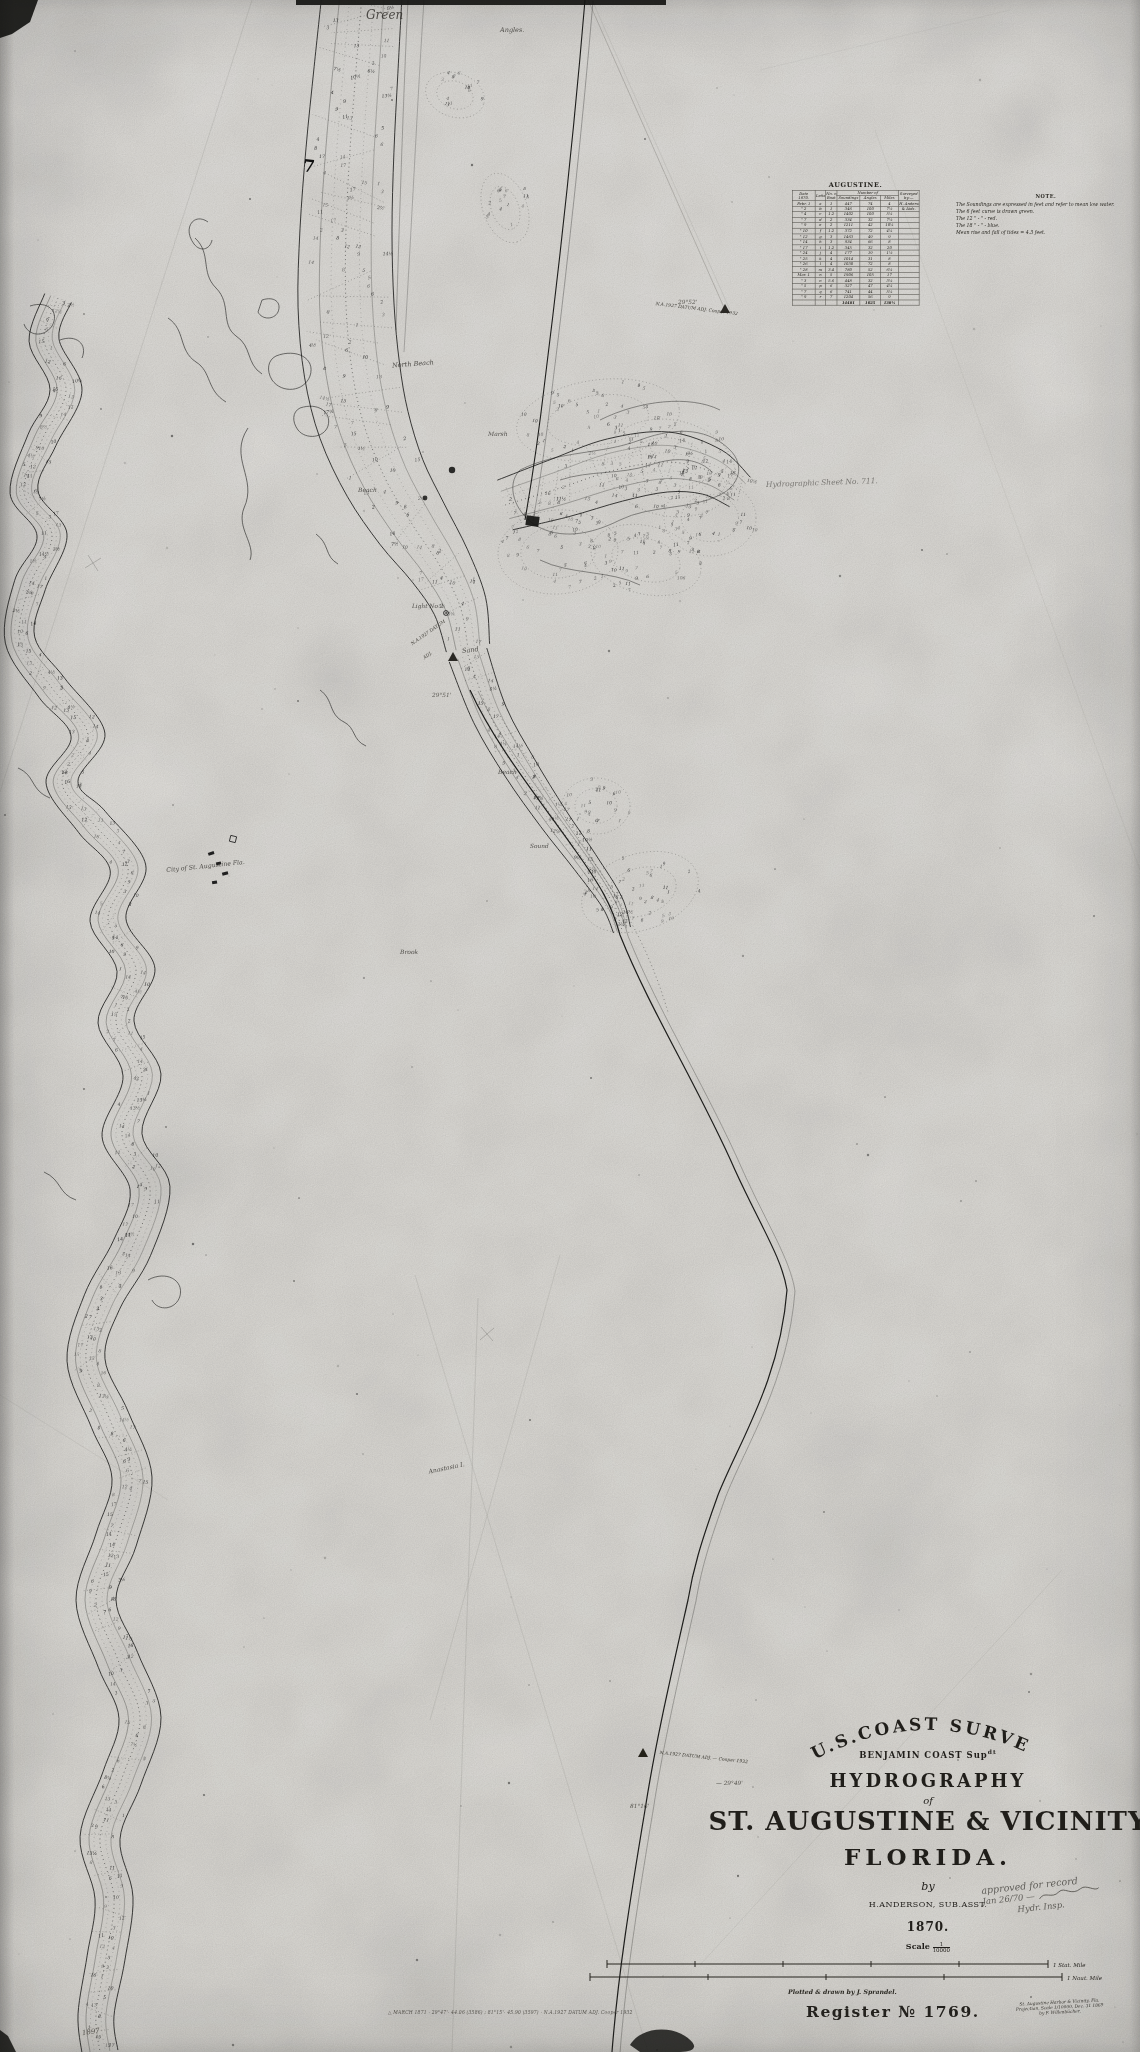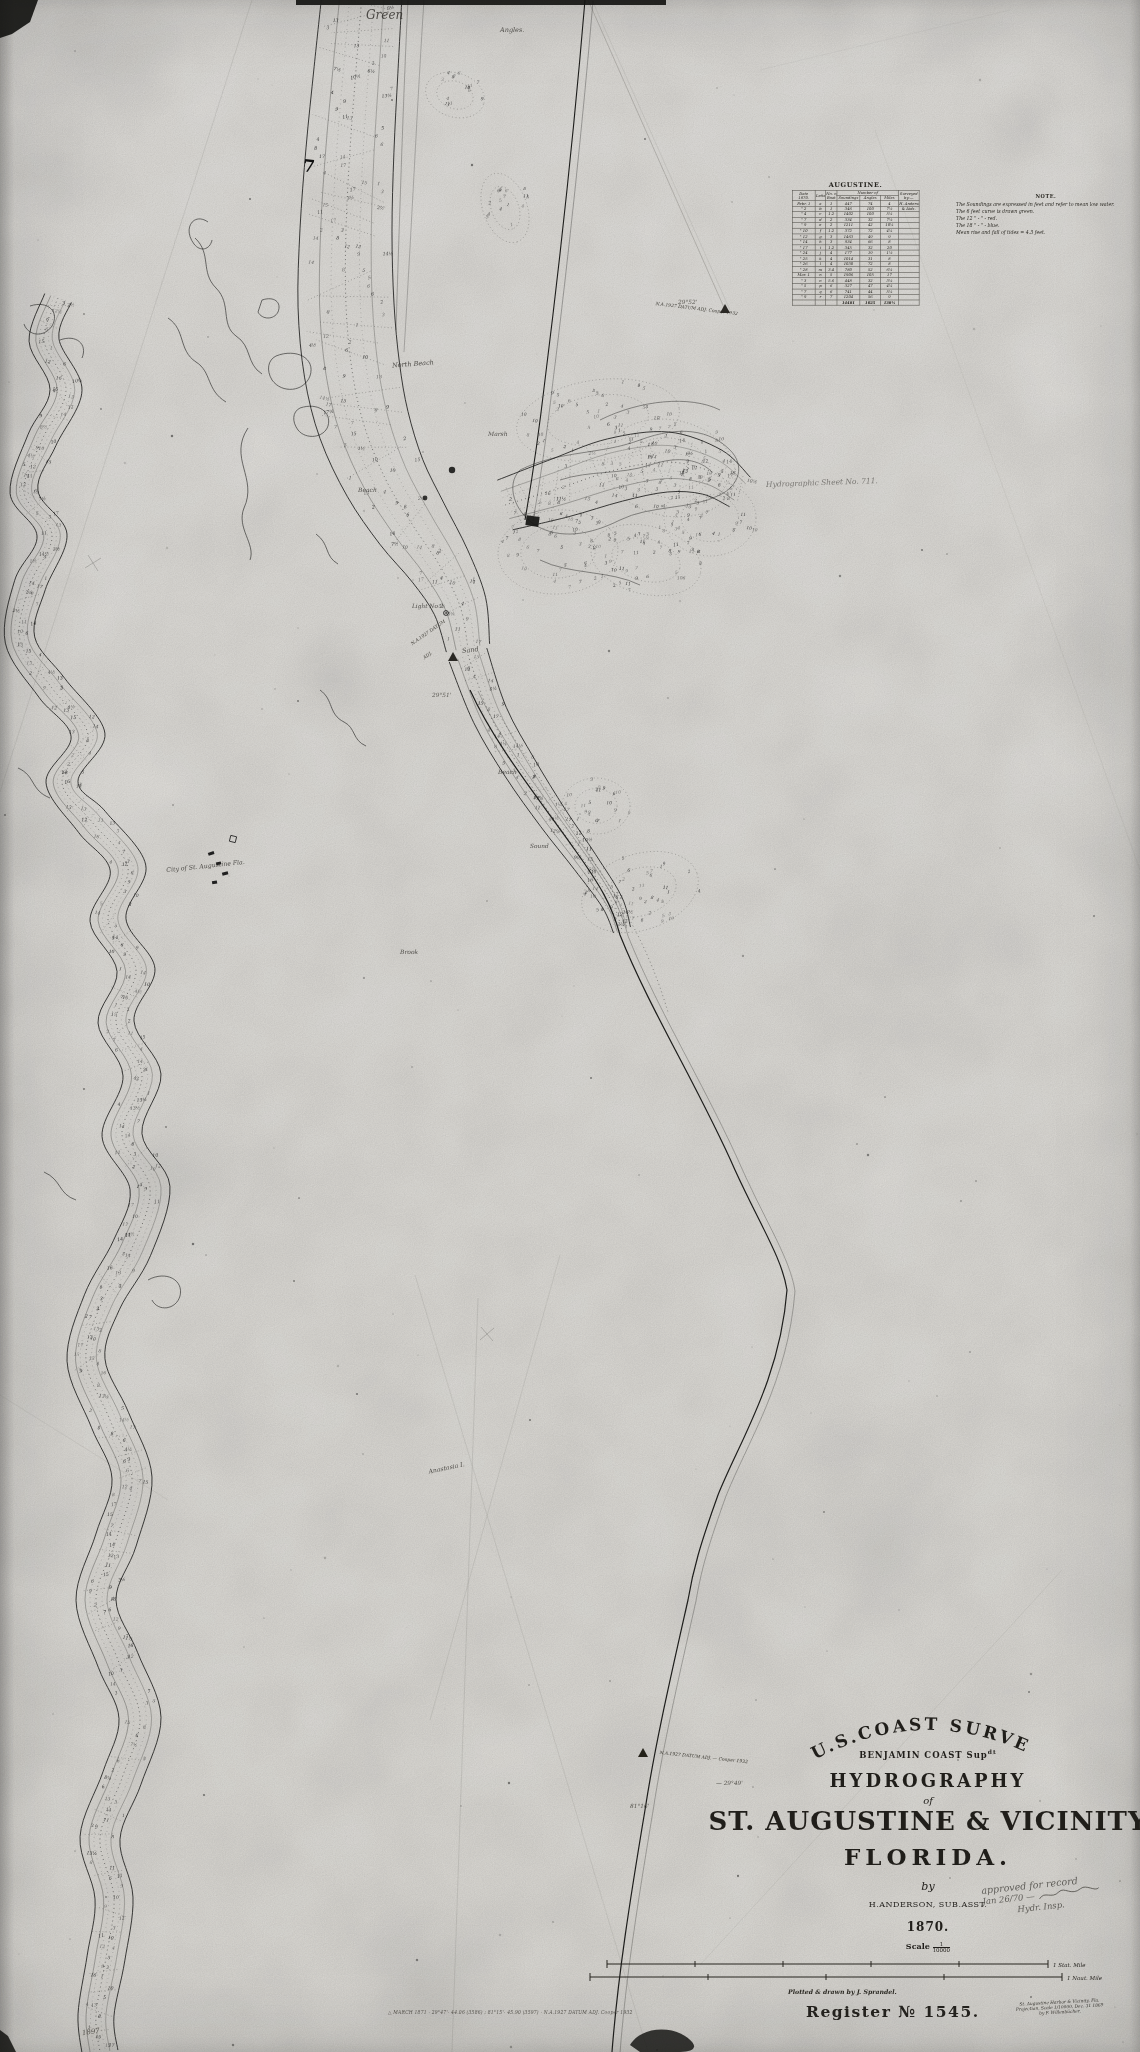--- a/index.html
+++ b/index.html
@@ -1589,21 +1589,21 @@
   <div class="approval">
     <div class="a1">approved for record</div>
     <div class="a2"><span>Jan 26/70 —</span>
       <svg width="64" height="12" viewBox="0 0 64 12" style="vertical-align:middle">
         <path d="M2,9 C8,1 14,11 22,4 C28,-1 34,10 44,3 C50,-1 58,8 62,4" fill="none" stroke="#4c4a45" stroke-width=".9"></path>
       </svg></div>
     <div class="a3">Hydr. Insp.</div>
   </div>
 
   <div class="plotted">Plotted &amp; drawn by J. Sprandel.</div>
-  <div class="register">Register № 1545.</div>
+  <div class="register">Register № 1769.</div>
   <div class="proj-wrap">
     <div class="proj-inner" id="proj-lines">
         <div class="proj-line">St. Augustine Harbor &amp; Vicinity, Fla.</div>
         <div class="proj-line">Projection, Scale 1/10000, Dec. 31 1869</div>
         <div class="proj-line">by F. Willenbücher.</div>
       </div>
   </div>
 
 </div>
 

